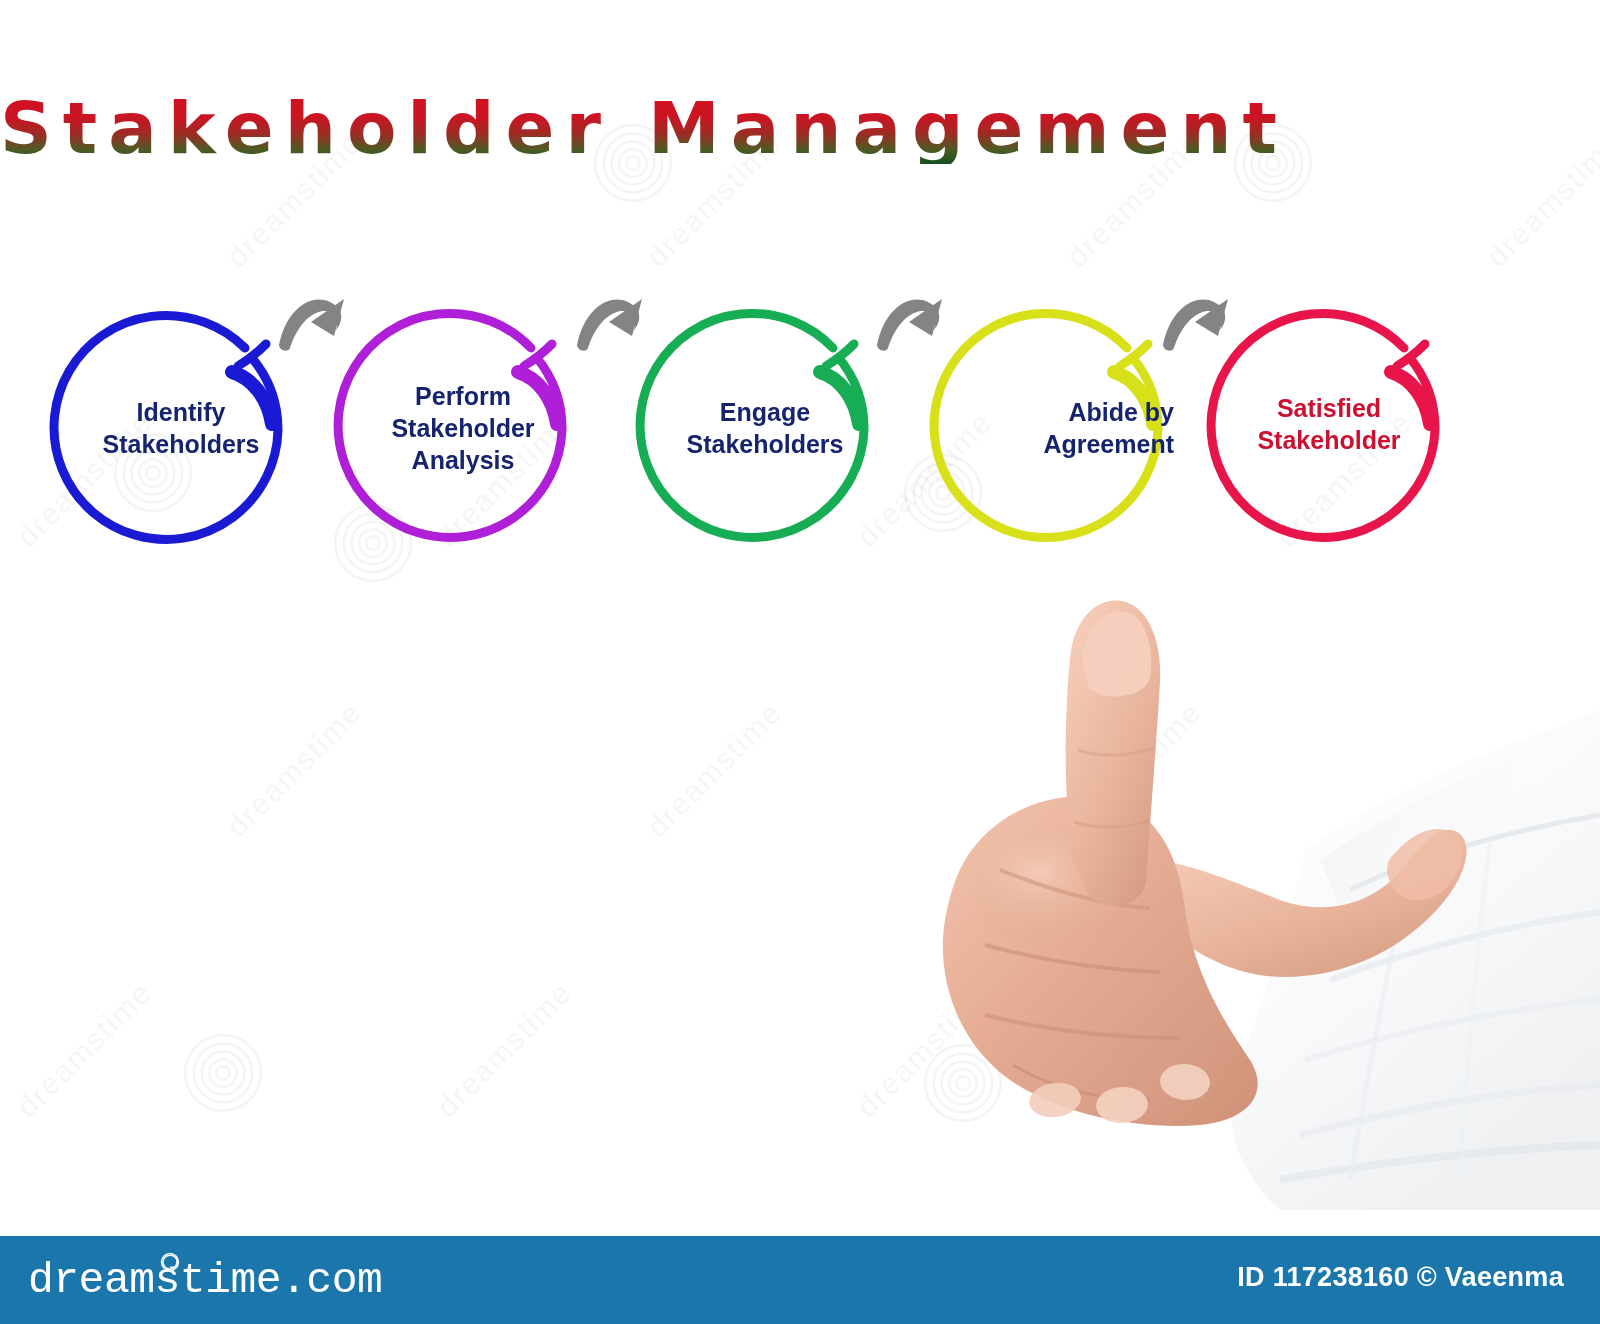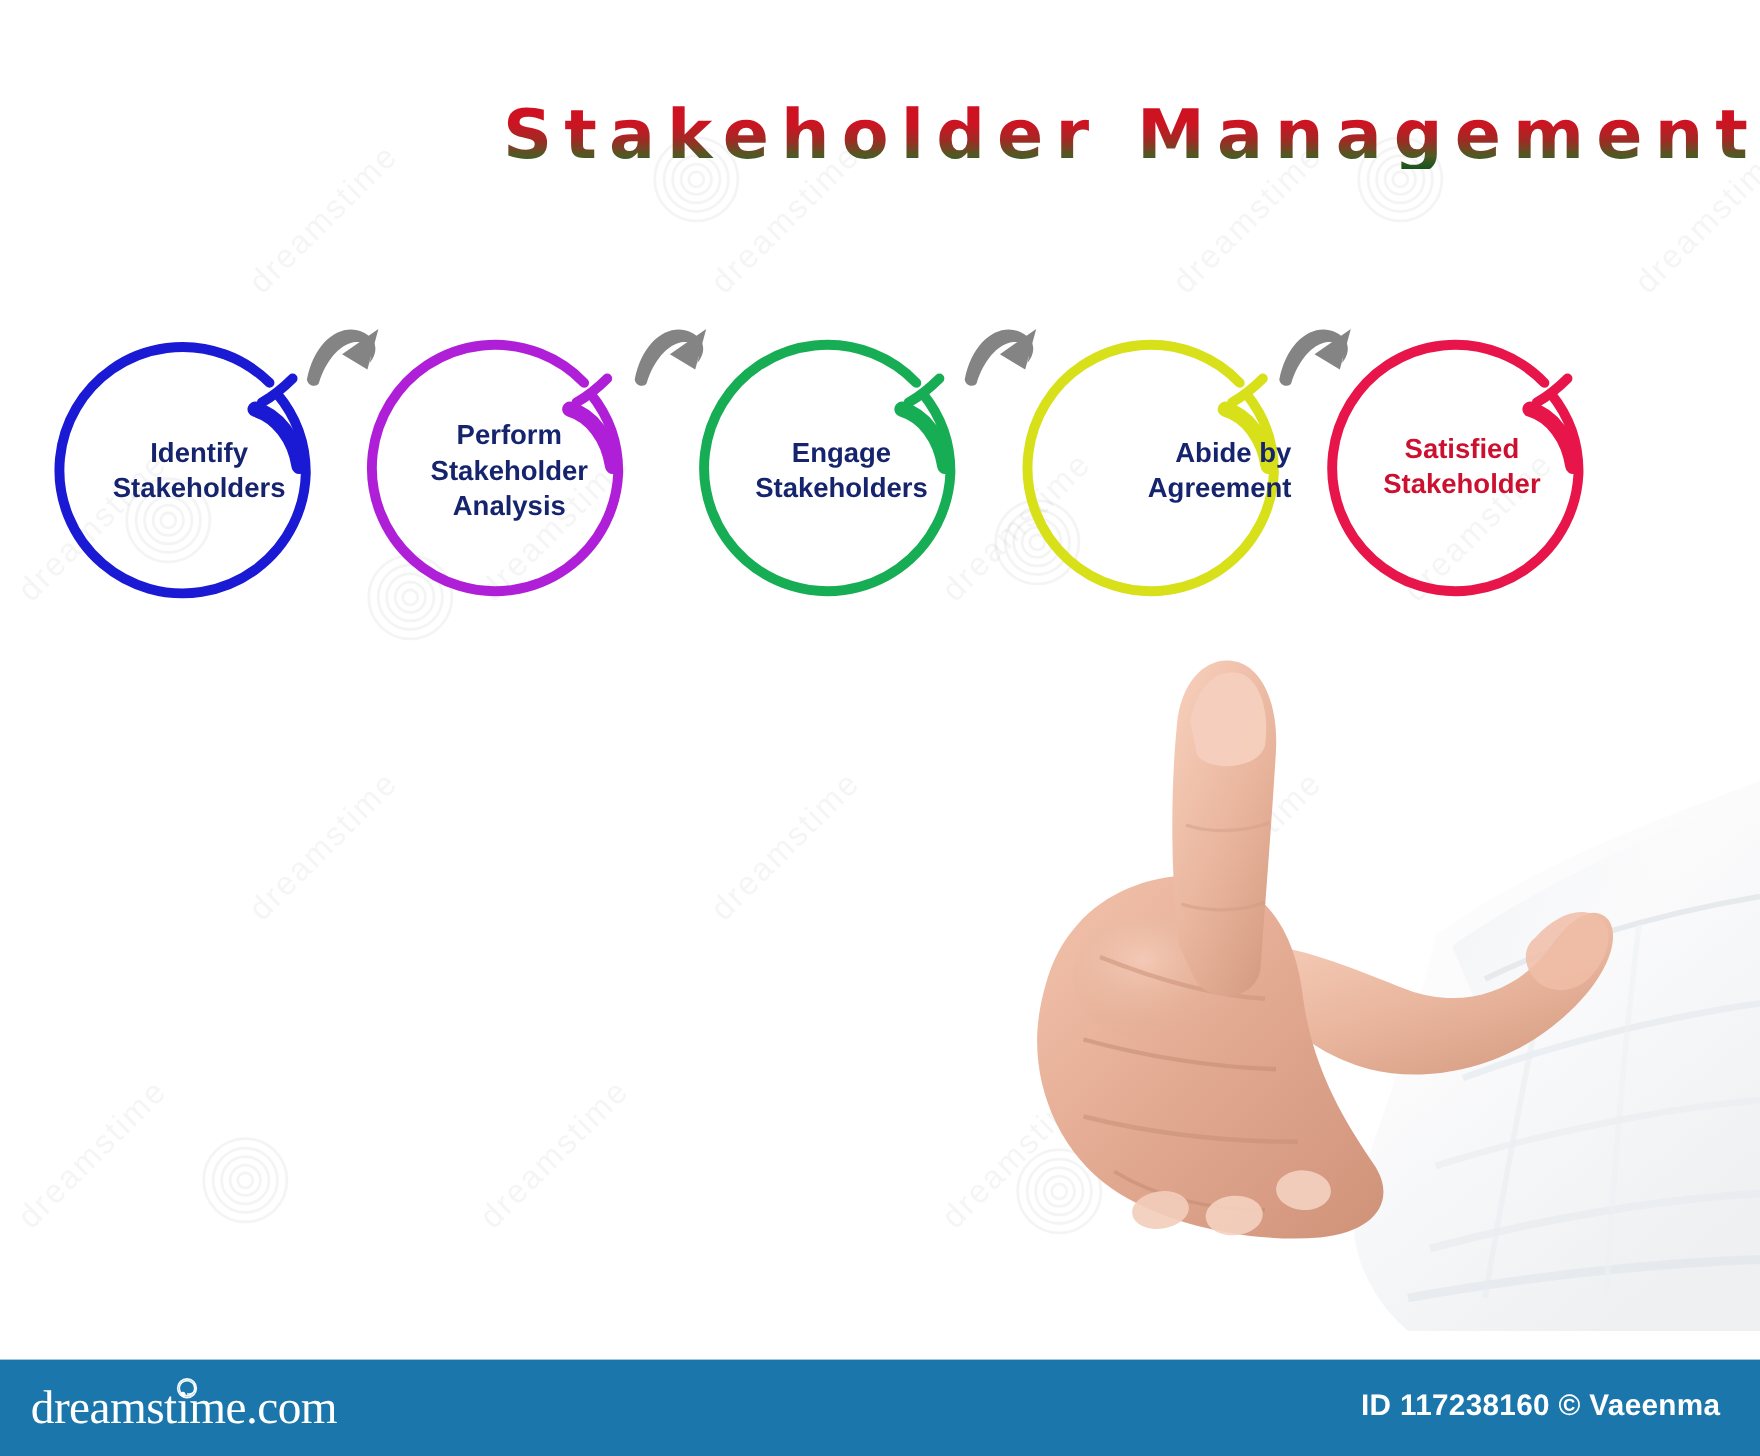--- a/index.html
+++ b/index.html
@@ -42,24 +42,24 @@
     height: 86px;
     opacity: 0.10;
   }
 
   
   #title {
     position: absolute;
     left: 0;
     top: 92px;
     width: 1600px;
-    text-align: right;
+    text-align: left;
     font-family: "DejaVu Sans", sans-serif;
     font-weight: 700;
-    font-size: 62px;
+    font-size: 72px;
     letter-spacing: 11px;
     line-height: 1;
     background: linear-gradient(to bottom,
                 #d01020 0%, #cc1423 34%, #a02a23 57%,
                 #4e5a24 80%, #14521f 100%);
     -webkit-background-clip: text;
     background-clip: text;
     color: transparent;
     -webkit-text-fill-color: transparent;
     z-index: 20;
@@ -107,21 +107,21 @@
     top: 1236px;
     width: 1600px;
     height: 88px;
     background: #1a76ab;
     z-index: 30;
   }
   #footer-logo {
     position: absolute;
     left: 28px;
     top: 20px;
-    font-family: Liberation Serif, serif;
+    font-family: Liberation Mono, monospace;
     font-size: 43px;
     font-weight: 400;
     color: #ffffff;
     letter-spacing: -0.5px;
   }
   #footer-logo-mark {
     position: absolute;
     left: 160px;
     top: 16px;
     width: 20px;

